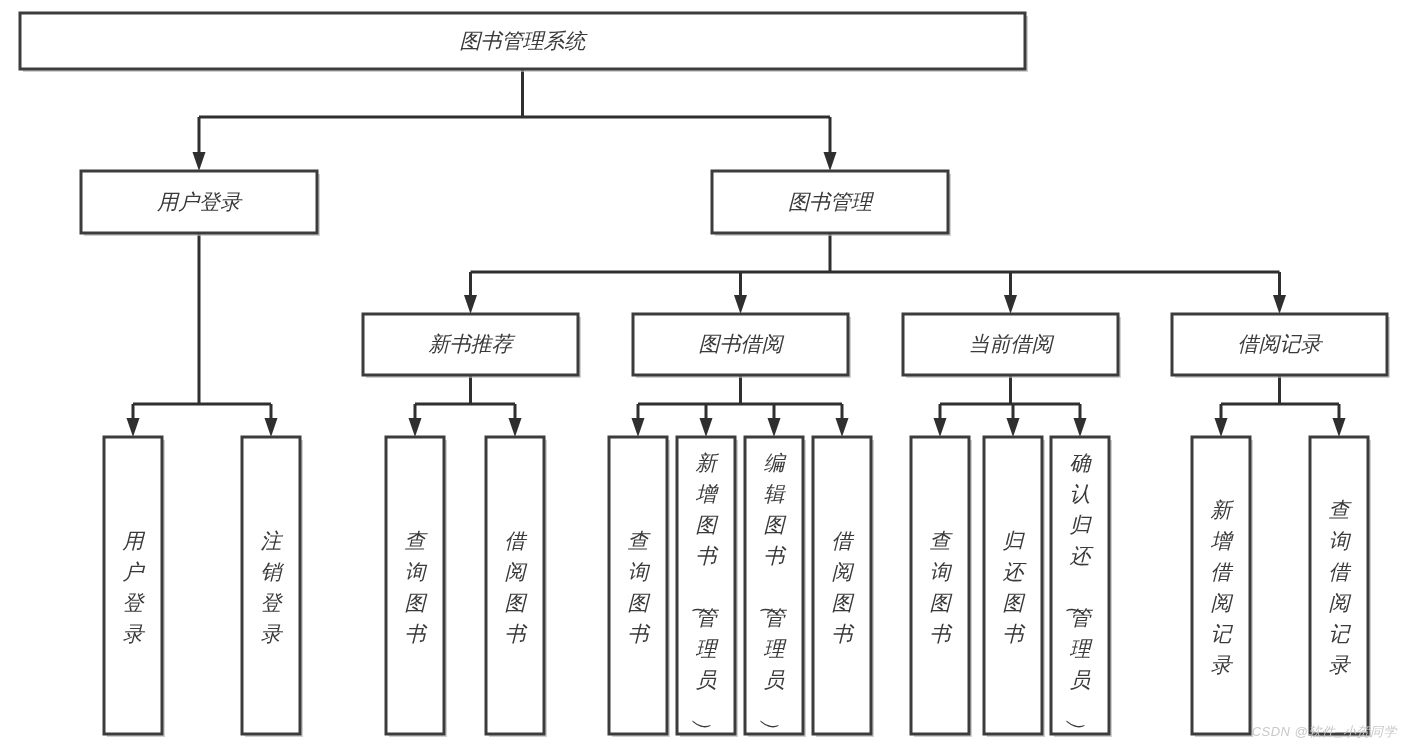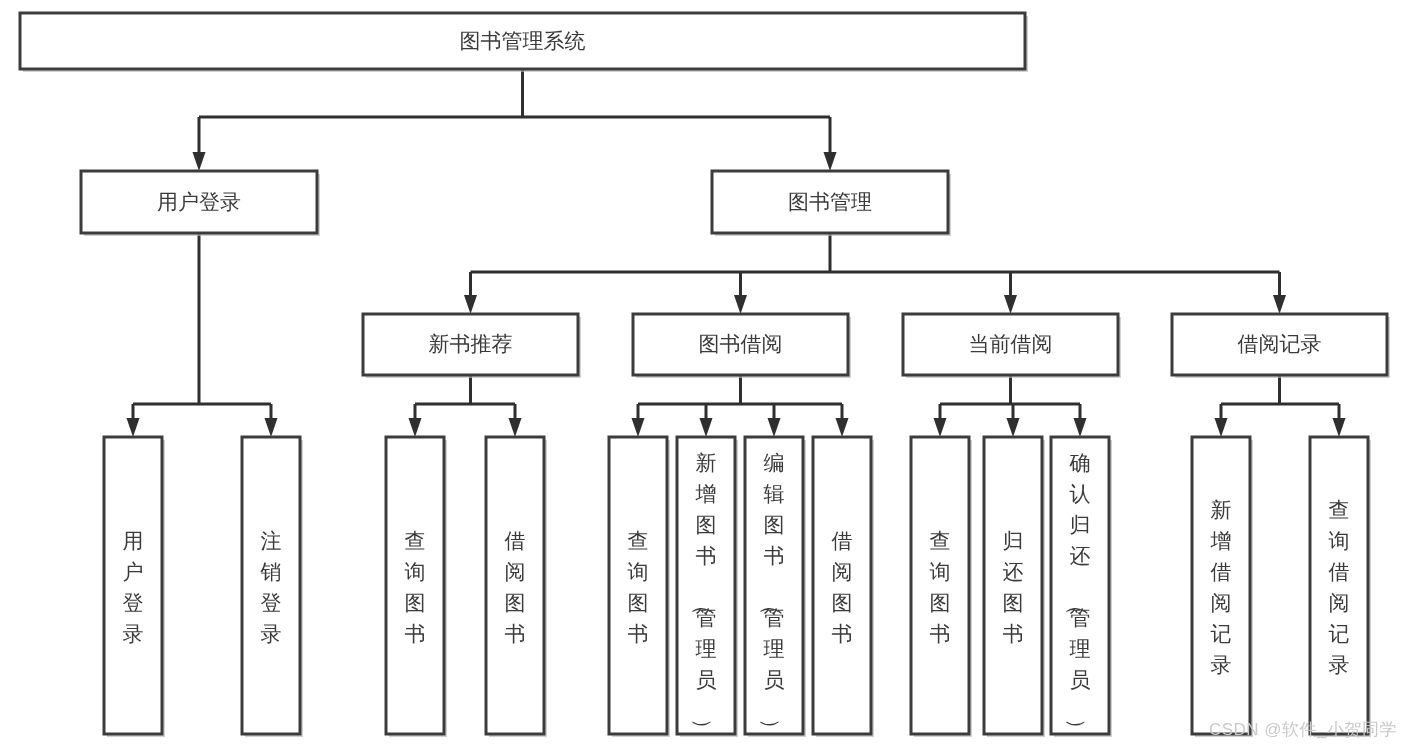--- a/index.html
+++ b/index.html
@@ -12,20 +12,21 @@
     width: 1405px;
     height: 747px;
     font-family: "Liberation Sans", "DejaVu Sans", sans-serif;
     overflow: hidden;
     position: relative;
   }
   #diagram-root {
     position: relative;
     width: 1405px;
     height: 747px;
+    font-style: italic;
   }
   svg.diagram-canvas {
     position: absolute;
     left: 0;
     top: 0;
     width: 1405px;
     height: 747px;
     display: block;
   }
   .node-box {
@@ -58,21 +59,21 @@
   }
   .connector-arrow {
     fill: #2f2f2f;
     stroke: none;
   }
   .watermark-text {
     position: absolute;
     right: 8px;
     bottom: 6px;
     font-family: "Liberation Sans", "DejaVu Sans", sans-serif;
-    font-size: 17px;
+    font-size: 13px;
     color: #c9c9c9;
     white-space: nowrap;
     letter-spacing: 0.5px;
     user-select: none;
   }
 </style>
 </head>
 <body>
 
 <div id="diagram-root">

